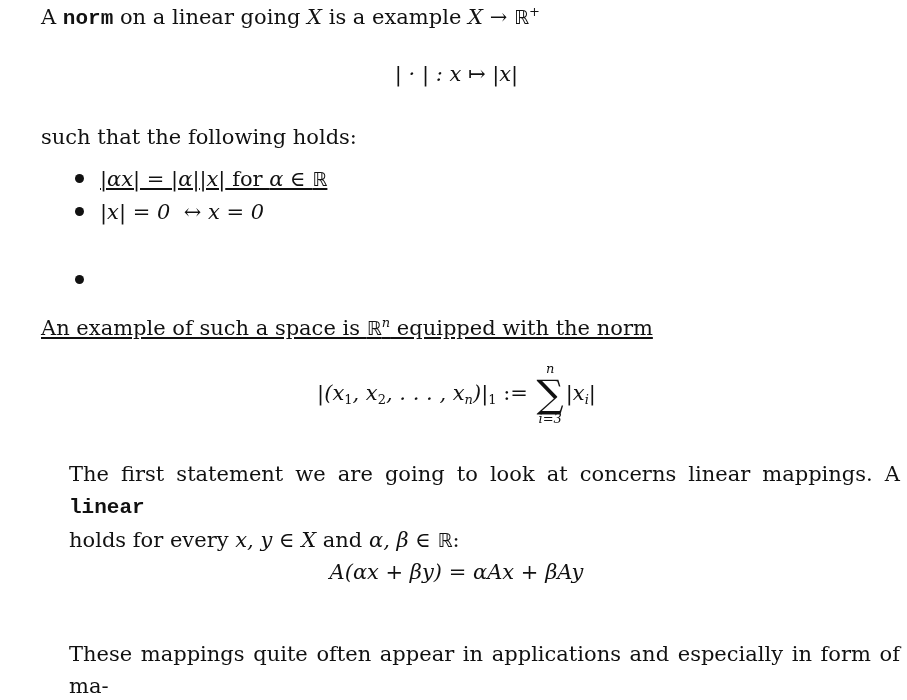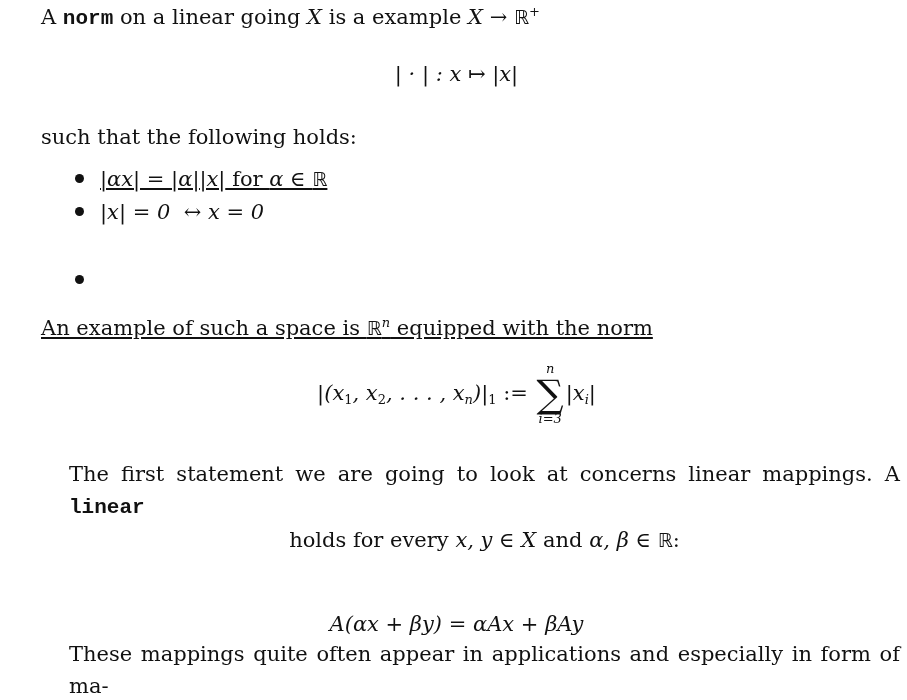--- a/index.html
+++ b/index.html
@@ -5,21 +5,21 @@
     html, body { margin: 0; padding: 0; background: #ffffff; }
     body {
       width: 907px; height: 700px; overflow: hidden; position: relative;
       font-family: "DejaVu Serif", "Liberation Serif", serif;
       color: #111111;
     }
     .page { position: absolute; left: 41px; top: 0; width: 831px; font-size: 21px; }
     .line { position: absolute; white-space: nowrap; line-height: 32px; }
     .para { position: absolute; left: 0; width: 831px; text-align: justify; line-height: 32px; font-size: 21px; margin-left: 28px; }
     .para .jl { display: block; text-align: justify; text-align-last: justify; }
-    .para .ll { display: block; text-align: center; }
+    .para .ll { display: block; text-align: left; }
     b { font-weight: bold; font-family: Liberation Mono, monospace; }
     .m { font-style: italic; }
     .r { font-style: normal; }
     .bb { font-style: normal; font-family: "DejaVu Sans", sans-serif; font-size: 19px; }
     sup { font-size: 13px; vertical-align: 8px; line-height: 0; }
     sub { font-size: 13px; vertical-align: -4px; line-height: 0; }
     .display { position: absolute; left: 0; width: 831px; text-align: center; white-space: nowrap; }
     .bullet-list { position: absolute; left: 34px; top: 0; }
     .bullet-item { position: absolute; left: 0; white-space: nowrap; line-height: 32px; }
     .bullet-dot { display: inline-block; width: 9px; height: 9px; border-radius: 50%; background: #111; margin-right: 16px; vertical-align: 3px; }
@@ -58,20 +58,20 @@
 
   <div class="display m" style="top:362px;">
     <span>|(x</span><sub class="r">1</sub><span>, x</span><sub class="r">2</sub><span>, . . . , x</span><sub>n</sub><span>)|</span><sub class="r">1</sub><span class="r" style="white-space:pre;"> := </span><span class="sum-wrap"><span class="sum-top">n</span><span class="sum-sym">∑</span><span class="sum-bot">i=3</span></span><span>|x</span><sub>i</sub><span>|</span>
   </div>
 
   <div class="para" style="top:458px;">
     <span class="jl"><span>The first statement we are going to look at concerns linear mappings.  A </span><b>linear</b></span>
     <span class="ll"><span>holds for every </span><span class="m">x, y ∈ X</span><span> and </span><span class="m">α, β ∈ </span><span class="bb">ℝ</span><span>:</span></span>
   </div>
 
-  <div class="display m" style="top:608px; line-height:32px;">A(αx + βy) = αAx + βAy</div>
+  <div class="display m" style="top:556px; line-height:32px;">A(αx + βy) = αAx + βAy</div>
 
   <div class="para" style="top:638px;">
     <span class="jl">These mappings quite often appear in applications and especially in form of ma-</span>
 
   </div>
 
 </div>
 
 </body></html>

